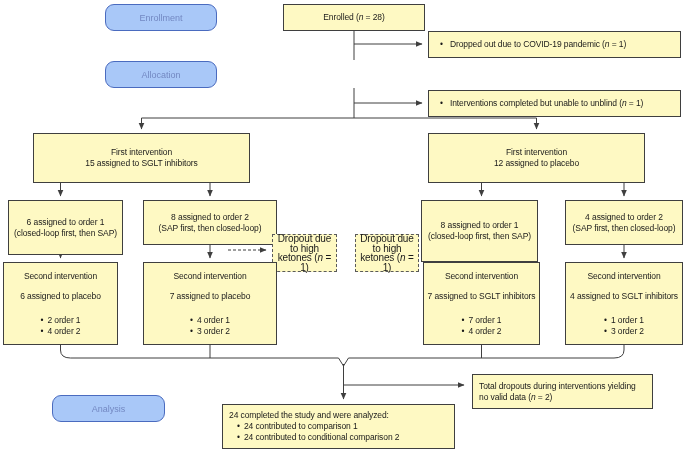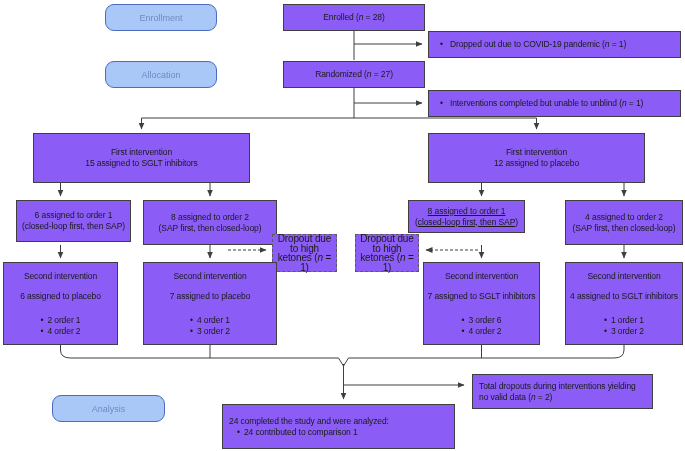--- a/index.html
+++ b/index.html
@@ -1,18 +1,18 @@
 <!DOCTYPE html>
 <html><head>
 <meta charset="utf-8">
 <style>
   html,body{margin:0;padding:0;background:#fff;}
   #diagram{position:relative;width:685px;height:451px;background:#fff;font-family:"Liberation Sans",sans-serif;overflow:hidden;}
   #wires{position:absolute;left:0;top:0;z-index:0;pointer-events:none;}
-  .box{position:absolute;box-sizing:border-box;background:#8b5cf6;border:1px solid #3f3f3f;color:#1a1a1a;
+  .box{position:absolute;box-sizing:border-box;background:#fef9c3;border:1px solid #3f3f3f;color:#1a1a1a;
        font-size:8.5px;line-height:11px;letter-spacing:-0.1px;display:flex;flex-direction:column;
        align-items:center;justify-content:center;text-align:center;z-index:1;}
   .pill{position:absolute;box-sizing:border-box;background:#a9c8f8;border:1.5px solid #4a6bbf;border-radius:9px;
         color:#7388c2;font-size:9px;display:flex;align-items:center;justify-content:center;z-index:1;}
   .dashed{border:1px dashed #5a5a5a;font-size:10px;line-height:9.5px;letter-spacing:-0.15px;}
   .row{flex-direction:row;justify-content:flex-start;text-align:left;}
   .row .bullet{margin:0 7px 0 11px;}
   .leftcol{align-items:flex-start;text-align:left;padding:4px 6px;}
   .it{font-style:italic;}
   .sec-title{margin-bottom:9px;}
@@ -73,51 +73,48 @@
   <div class="pill" style="left:105px;top:61px;width:112px;height:27px;">
     <span>Allocation</span>
   </div>
   <div class="pill" style="left:52px;top:395px;width:113px;height:27px;">
     <span>Analysis</span>
   </div>
 
   <div class="box" style="left:283px;top:4px;width:142px;height:27px;">
     <div><span>Enrolled (</span><span class="it">n</span><span> = 28)</span></div>
   </div>
-  <div class="box" style="left:283px;top:61px;width:142px;height:27px;">
-    <div><span>Randomized (</span><span class="it">n</span><span> = 27)</span></div>
-  </div>
 
   <div class="box row" style="left:428px;top:31px;width:253px;height:27px;">
     <span class="bullet">•</span>
     <div><span>Dropped out due to COVID-19 pandemic (</span><span class="it">n</span><span> = 1)</span></div>
   </div>
   <div class="box row" style="left:428px;top:90px;width:253px;height:27px;">
     <span class="bullet">•</span>
     <div><span>Interventions completed but unable to unblind (</span><span class="it">n</span><span> = 1)</span></div>
   </div>
 
   <div class="box" style="left:33px;top:133px;width:217px;height:50px;">
     <div>First intervention</div>
     <div>15 assigned to SGLT inhibitors</div>
   </div>
   <div class="box" style="left:428px;top:133px;width:217px;height:50px;">
     <div>First intervention</div>
     <div>12 assigned to placebo</div>
   </div>
 
-  <div class="box" style="left:16px;top:200px;width:115px;height:42px;">
+  <div class="box" style="left:8px;top:200px;width:115px;height:55px;">
     <div>6 assigned to order 1</div>
     <div>(closed-loop first, then SAP)</div>
   </div>
   <div class="box" style="left:143px;top:200px;width:134px;height:45px;">
     <div>8 assigned to order 2</div>
     <div>(SAP first, then closed-loop)</div>
   </div>
-  <div class="box" style="left:408px;top:200px;width:117px;height:33px;text-decoration:underline;">
+  <div class="box" style="left:421px;top:200px;width:117px;height:62px;">
     <div>8 assigned to order 1</div>
     <div>(closed-loop first, then SAP)</div>
   </div>
   <div class="box" style="left:565px;top:200px;width:118px;height:45px;align-items:center;">
     <div>4 assigned to order 2</div>
     <div>(SAP first, then closed-loop)</div>
   </div>
 
   <div class="box dashed" style="left:272px;top:234px;width:65px;height:38px;">
     <div>Dropout due</div>
@@ -138,33 +135,34 @@
   </div>
   <div class="box" style="left:143px;top:262px;width:134px;height:83px;">
     <div class="sec-title">Second intervention</div>
     <div class="sec-assigned">7 assigned to placebo</div>
     <div class="blist"><span class="bullet">•</span><span>4 order 1</span></div>
     <div class="blist"><span class="bullet">•</span><span>3 order 2</span></div>
   </div>
   <div class="box" style="left:423px;top:262px;width:117px;height:83px;">
     <div class="sec-title">Second intervention</div>
     <div class="sec-assigned">7 assigned to SGLT inhibitors</div>
-    <div class="blist"><span class="bullet">•</span><span>3 order 6</span></div>
+    <div class="blist"><span class="bullet">•</span><span>7 order 1</span></div>
     <div class="blist"><span class="bullet">•</span><span>4 order 2</span></div>
   </div>
   <div class="box" style="left:565px;top:262px;width:118px;height:83px;">
     <div class="sec-title">Second intervention</div>
     <div class="sec-assigned">4 assigned to SGLT inhibitors</div>
     <div class="blist"><span class="bullet">•</span><span>1 order 1</span></div>
     <div class="blist"><span class="bullet">•</span><span>3 order 2</span></div>
   </div>
 
   <div class="box leftcol" style="left:472px;top:374px;width:181px;height:35px;">
     <div>Total dropouts during interventions yielding</div>
     <div><span>no valid data (</span><span class="it">n</span><span> = 2)</span></div>
   </div>
 
   <div class="box leftcol" style="left:222px;top:404px;width:233px;height:45px;">
     <div>24 completed the study and were analyzed:</div>
     <div class="blist" style="margin-left:8px;"><span class="bullet">•</span><span>24 contributed to comparison 1</span></div>
+    <div class="blist" style="margin-left:8px;"><span class="bullet">•</span><span>24 contributed to conditional comparison 2</span></div>
   </div>
 
 </div>
 
 </body></html>

